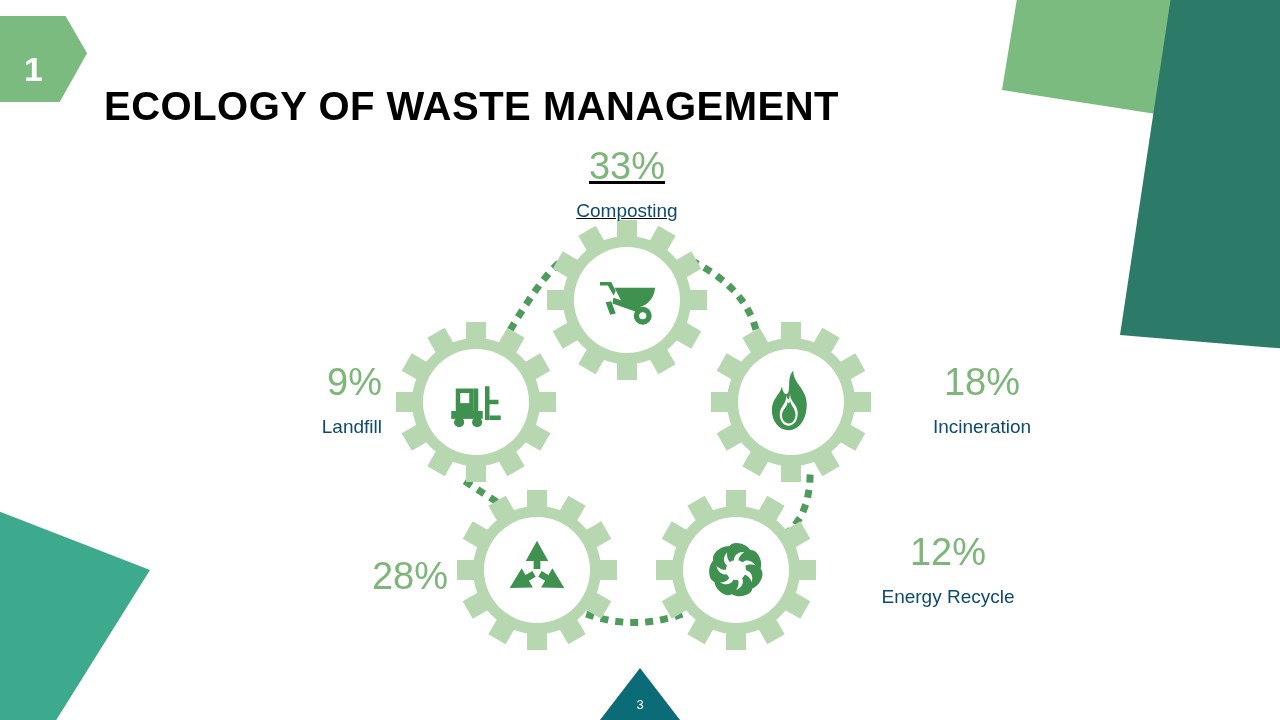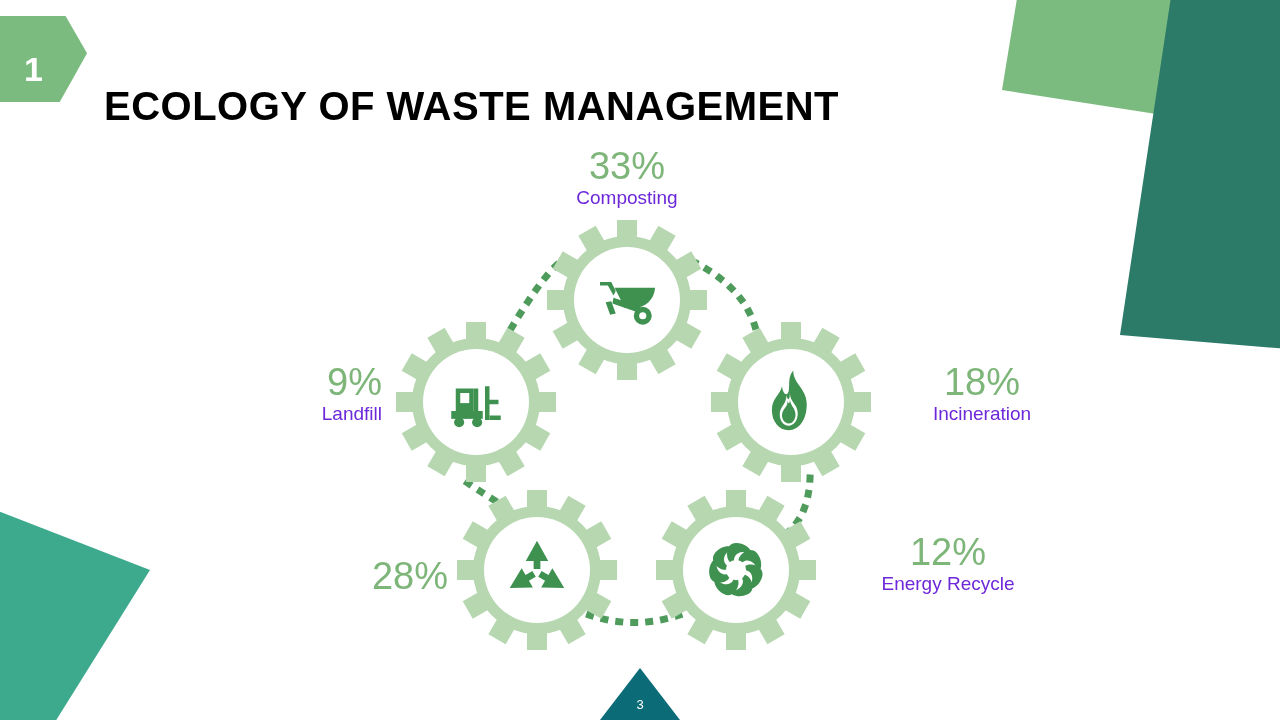--- a/index.html
+++ b/index.html
@@ -98,30 +98,30 @@
   }
   .cap .pct {
     display: block;
     font-size: 38px;
     color: #7eb67a;
     font-weight: normal;
   }
   .cap .lbl {
     display: block;
     font-size: 19px;
-    color: #6d28d9;
+    color: #0c4a6e;
     font-weight: normal;
-    margin-top: 2px;
+    margin-top: 15px;
   }
   .cap.center { text-align: center; }
   .cap.right  { text-align: right; }
   .cap.left   { text-align: center; }
 
   
-  .cap-composting { left: 527px; top: 146px; width: 200px; }
+  .cap-composting { left: 527px; top: 146px; width: 200px; text-decoration: underline; }
   .cap-incineration { left: 862px; top: 362px; width: 240px; text-align: left;}
   .cap-landfill { left: 182px; top: 362px; width: 200px; text-align: right; }
   .cap-recycle { left: 158px; top: 556px; width: 290px; text-align: right; }
   .cap-energy { left: 818px; top: 532px; width: 260px; text-align: left; }
 
   
   .footer-tri {
     position: absolute;
     left: 600px;
     top: 668px;

